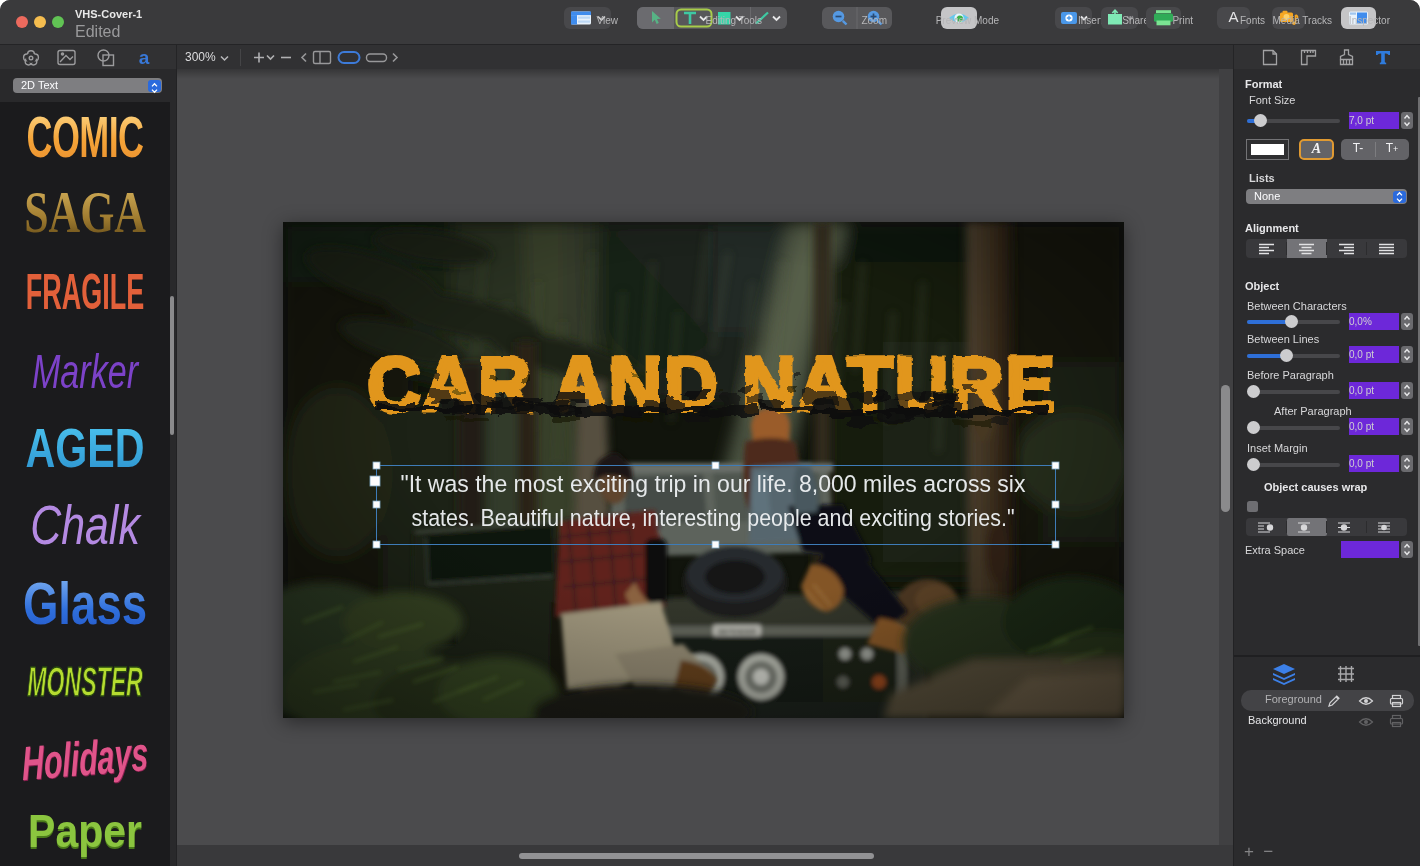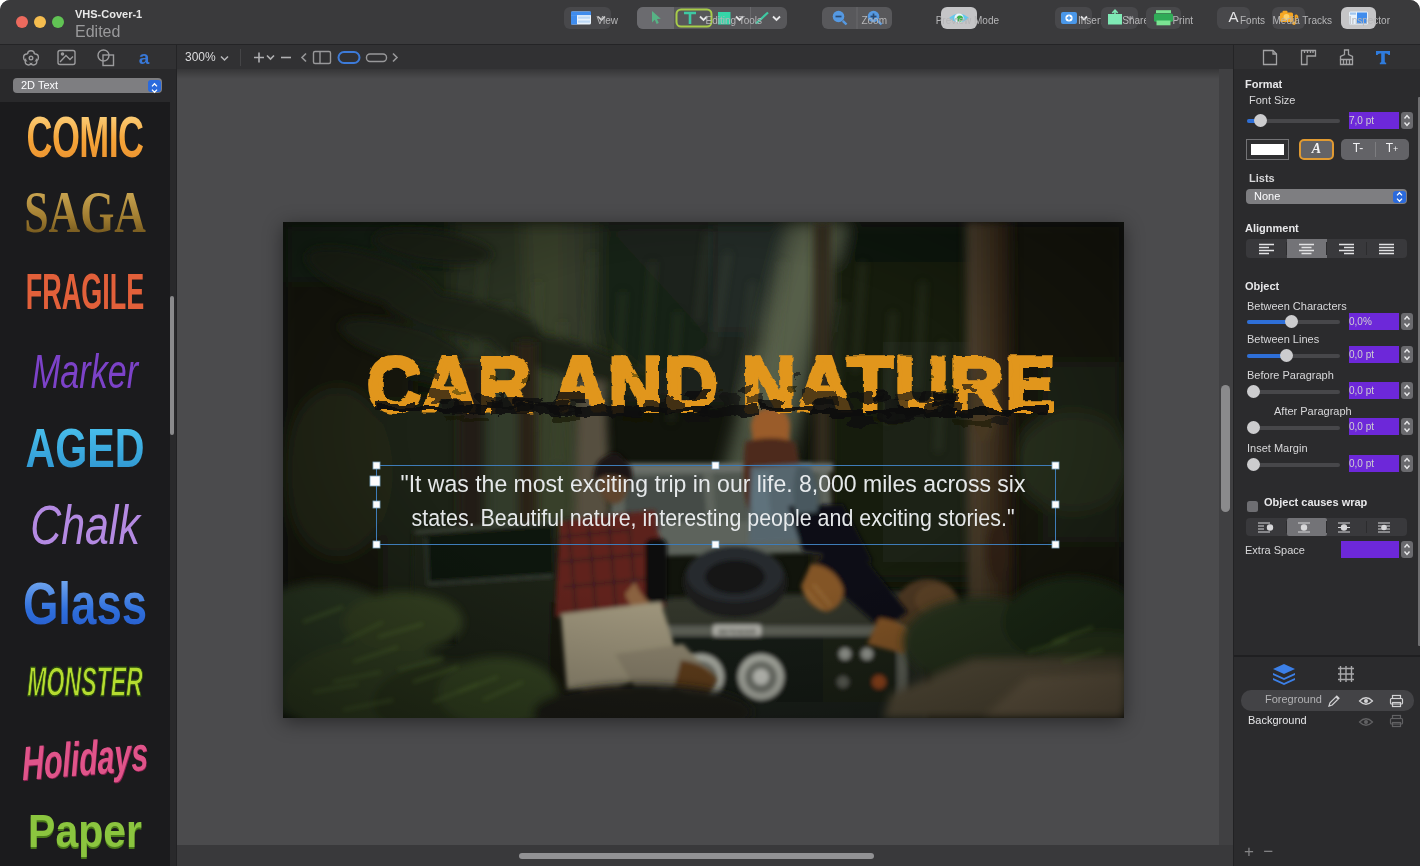--- a/index.html
+++ b/index.html
@@ -633,21 +633,21 @@
 
     <div class="ilabel" style="left:13px; top:373px;text-align:right;">Inset Margin</div>
     <div class="slider" style="left:13px; top:394px; width:93px;"></div>
     <div class="thumb" style="left:13px; top:389px;"></div>
     <div class="ifield" style="left:115px; top:386px; width:50px; padding-right:4px;">0,0 pt</div>
     <div class="stepper" style="left:167px; top:386px;"><svg width="12" height="17" viewBox="0 0 12 17">
           <path d="M3.5 6.5 L6 3.5 L8.5 6.5 M3.5 10.5 L6 13.5 L8.5 10.5" stroke="#e8e8ea" stroke-width="1.4" fill="none"></path>
         </svg></div>
 
     <div style="position:absolute; left:13px; top:432px; width:11px; height:11px; border-radius:2.5px; background:#6e6e72;"></div>
-    <div class="ihead" style="left:30px; top:427px;">Object causes wrap</div>
+    <div class="ihead" style="left:30px; top:412px;">Object causes wrap</div>
     <div style="position:absolute; left:12px; top:449px; width:161px; height:18px; background:#39393c; border-radius:4px;">
       <div style="position:absolute; left:40.5px; top:0; width:40px; height:18px; background:#737377; border-radius:2px;"></div>
       <svg width="161" height="18" viewBox="0 0 161 18" style="position:absolute;left:0;top:0;">
         <g stroke="#d8d8da" stroke-width="1.2" fill="none">
           <path d="M12 5 L24 5 M12 8 L18 8 M12 11 L18 11 M12 14 L24 14"></path>
             <circle cx="24" cy="9.5" r="2.6" fill="#d8d8da"></circle>
           <path d="M52 5 L64 5 M52 14 L64 14"></path>
             <circle cx="58" cy="9.5" r="2.6" fill="#d8d8da"></circle>
           <path d="M92 5 L104 5 M92 14 L104 14 M92 9.5 L95 9.5 M101 9.5 L104 9.5"></path>
             <circle cx="98" cy="9.5" r="2.6" fill="#d8d8da"></circle>

